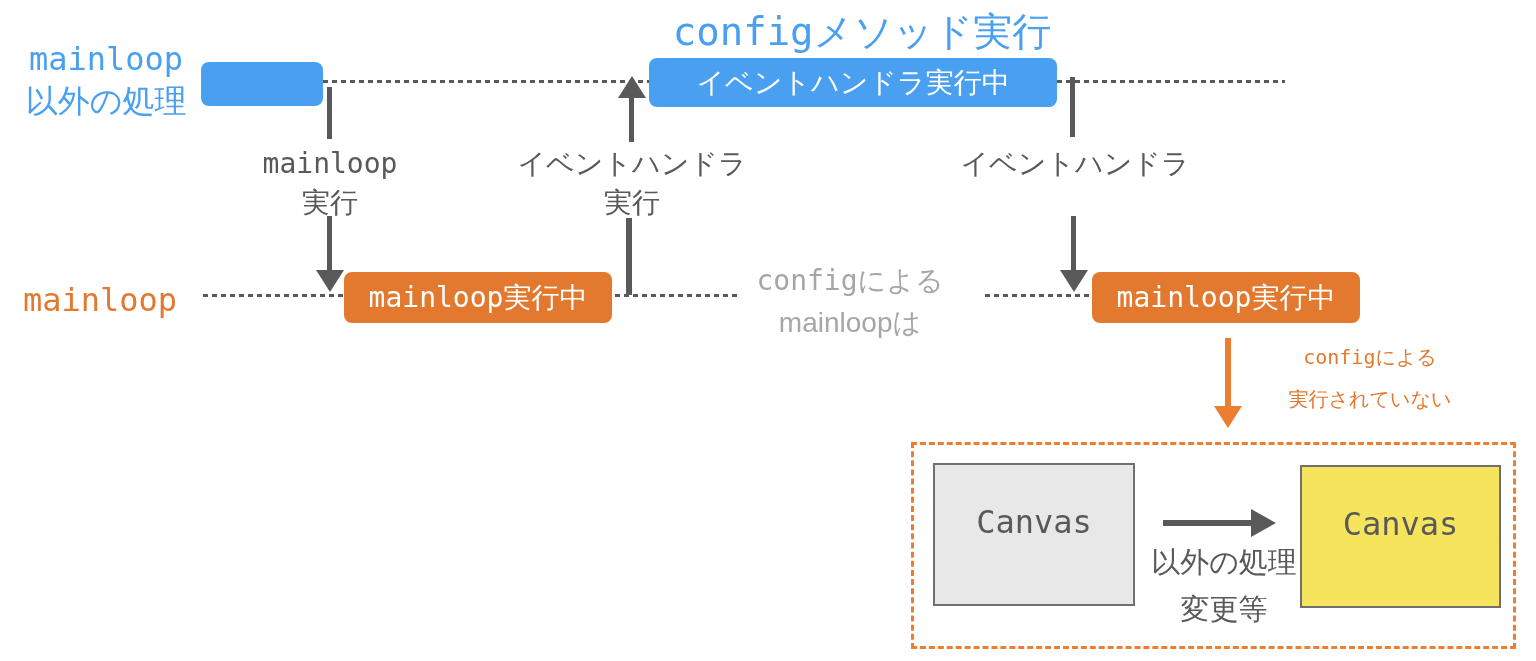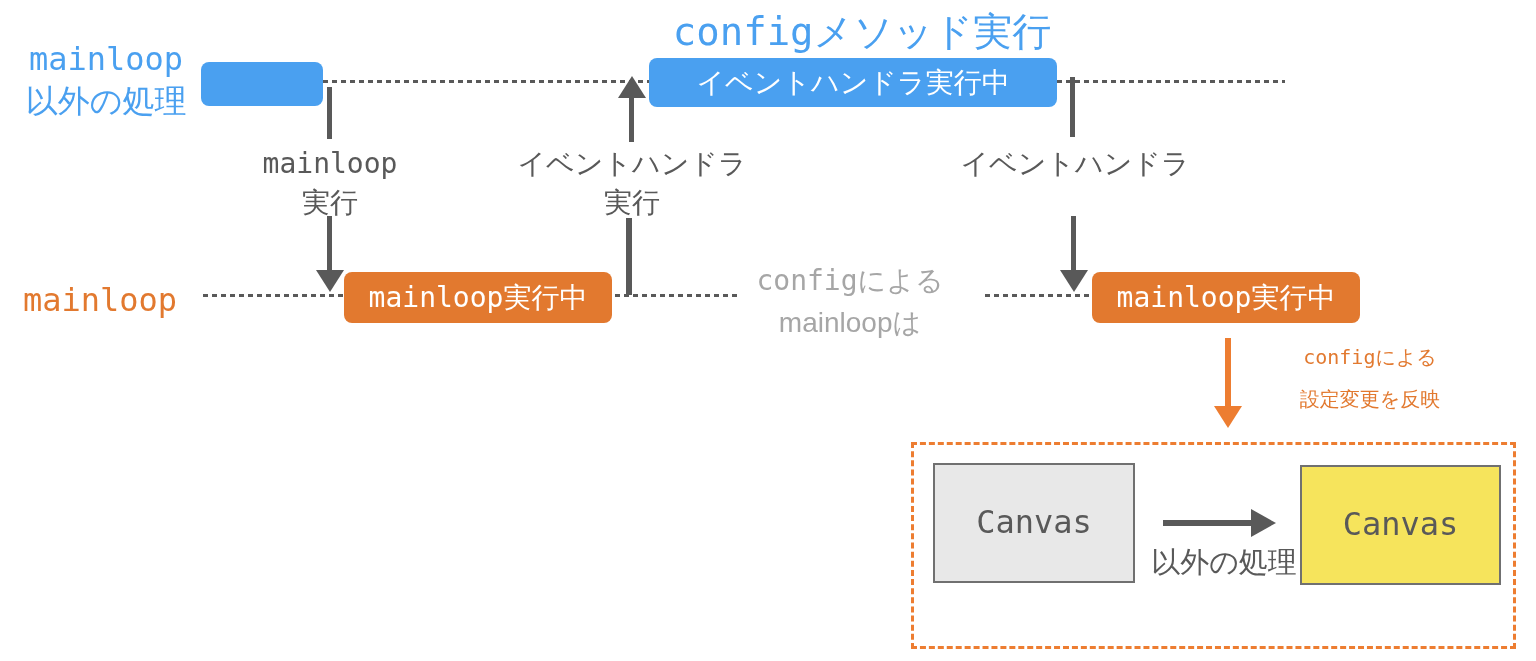--- a/index.html
+++ b/index.html
@@ -74,21 +74,21 @@
   .ml-bar-2 { left:1092px; top:272px; width:268px; height:51px; }
 
   
   .cfg-shaft { left:1225px; top:338px; width:6px; height:72px; background:var(--orange_bright); }
   .cfg-head { left:1214px; top:406px; }
   .cfg-note { left:1220px; top:336px; width:300px; font-size:20px; line-height:42px; }
 
   
   .canvas-panel { left:911px; top:442px; width:605px; height:207px;
     border:3px dashed var(--orange_bright); }
-  .canvas-box { position:absolute; width:202px; height:120px;
+  .canvas-box { position:absolute; width:202px; height:143px;
     border:2px solid var(--canvas-border,#707070); border-color:var(--canvas_border);
     font-size:32px; line-height:114px; text-align:center; color:var(--dark_gray); }
   .canvas-before { left:19px; top:18px; background:var(--canvas_gray); }
   .canvas-after { left:386px; top:20px; width:201px; background:var(--canvas_yellow); }
   .ch-shaft { left:249px; top:75px; width:90px; height:6px; background:var(--dark_gray); }
   .ch-head { left:337px; top:64px; }
   .ch-note { left:205px; top:94px; width:210px; font-size:29px; line-height:47px; }
 </style>
 </head>
 <body>
@@ -140,26 +140,27 @@
     <div class="mono">configによる</div>
     <div>mainloopは</div>
   </div>
   <div class="abs dash-h dash-bot-3"></div>
   <div class="abs bar orange-bar ml-bar-2 mono">mainloop実行中</div>
 
   <div class="abs cfg-shaft"></div>
   <div class="abs tri tri-down-orange cfg-head"></div>
   <div class="abs cfg-note center orange-text">
     <div class="mono">configによる</div>
-    <div>設定変更を反映</div>
+    <div>実行されていない</div>
   </div>
 
   <div class="abs canvas-panel">
     <div class="canvas-box canvas-before mono">Canvas</div>
     <div class="canvas-box canvas-after mono">Canvas</div>
     <div class="abs ch-shaft"></div>
     <div class="abs tri tri-right ch-head"></div>
     <div class="abs ch-note center dark-text">
       <div>以外の処理</div>
+      <div>変更等</div>
     </div>
   </div>
 
 </div>
 
 </body></html>

